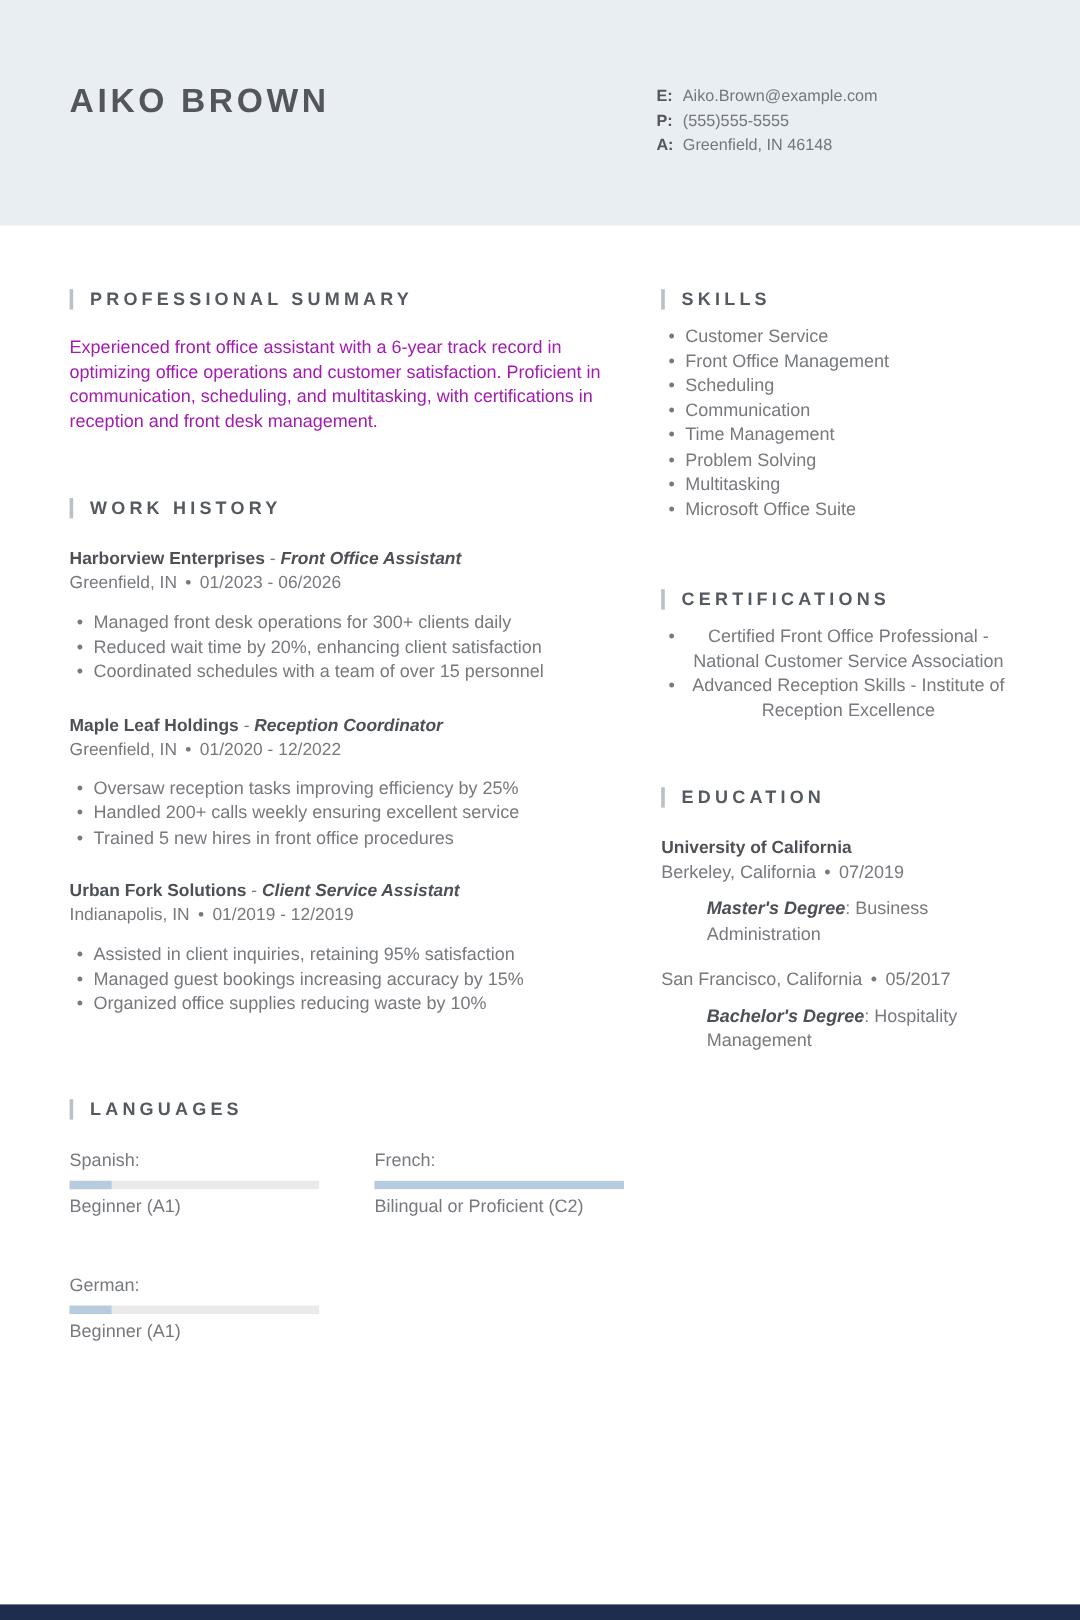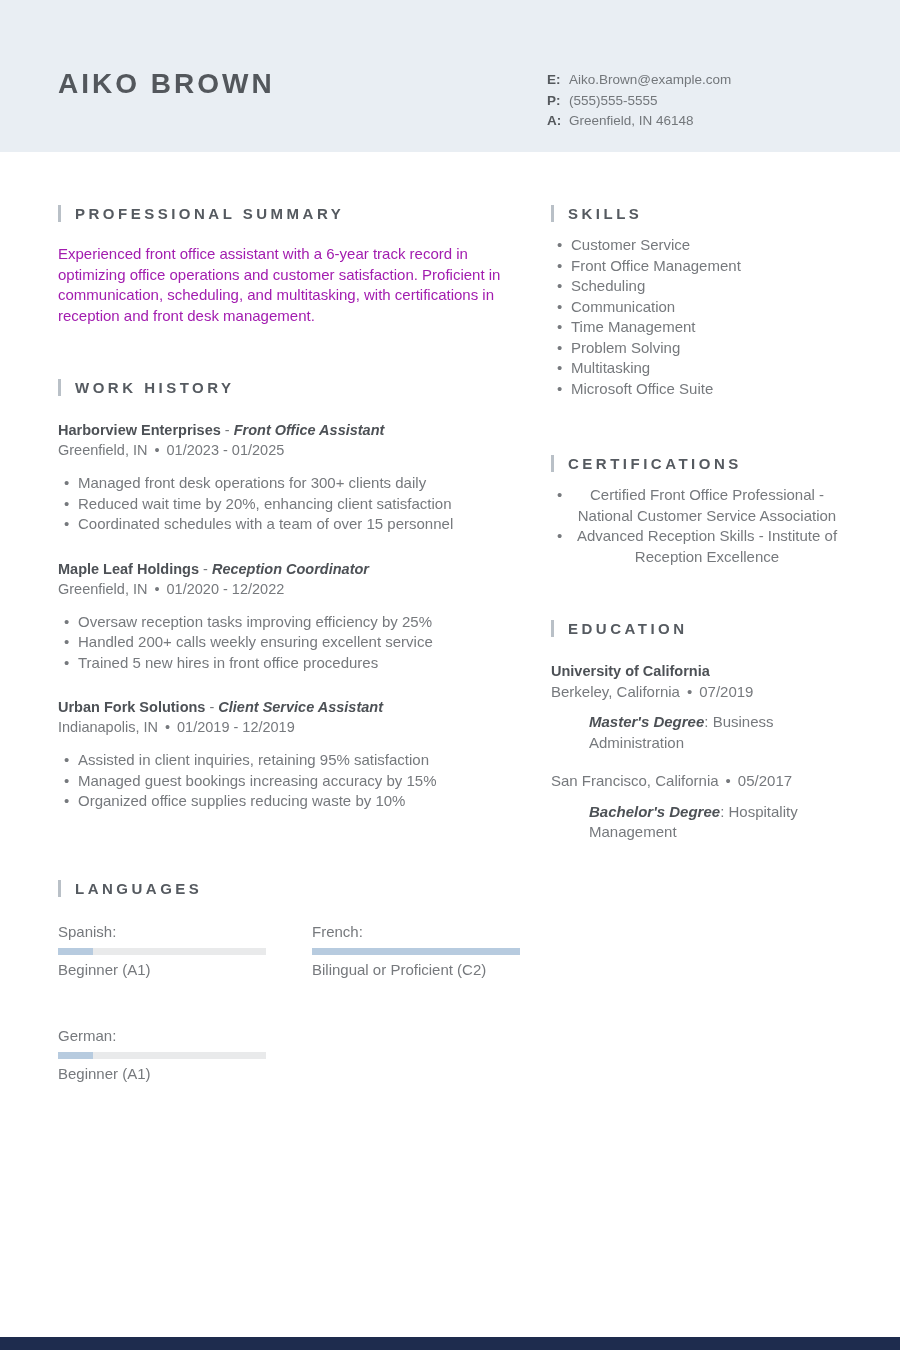--- a/index.html
+++ b/index.html
@@ -11,21 +11,21 @@
     margin: 0 auto;
     background: #ffffff;
     font-family: "Liberation Sans", sans-serif;
     overflow: hidden;
   }
 
   
   .header {
     position: relative;
     width: 100%;
-    height: 152px;
+    height: 188px;
     background: #e9eef3;
   }
   .name {
     position: absolute;
     left: 58px;
     top: 68px;
     font-size: 28px;
     font-weight: bold;
     letter-spacing: 3px;
     color: #53575c;
@@ -241,21 +241,21 @@
           <h2>WORK HISTORY</h2>
         </div>
 
         <div class="job">
           <div class="job-title">
             <span class="job-company">Harborview Enterprises</span>
             <span class="job-sep">-</span>
             <span class="job-role">Front Office Assistant</span>
           </div>
           <div class="job-meta">
-            <span>Greenfield, IN</span><span class="meta-dot">•</span><span>01/2023 - 01/2025</span>
+            <span>Greenfield, IN</span><span class="meta-dot">•</span><span>01/2023 - 06/2026</span>
           </div>
           <ul class="bullets">
             <li>Managed front desk operations for 300+ clients daily</li>
             <li>Reduced wait time by 20%, enhancing client satisfaction</li>
             <li>Coordinated schedules with a team of over 15 personnel</li>
           </ul>
         </div>
 
         <div class="job">
           <div class="job-title">

